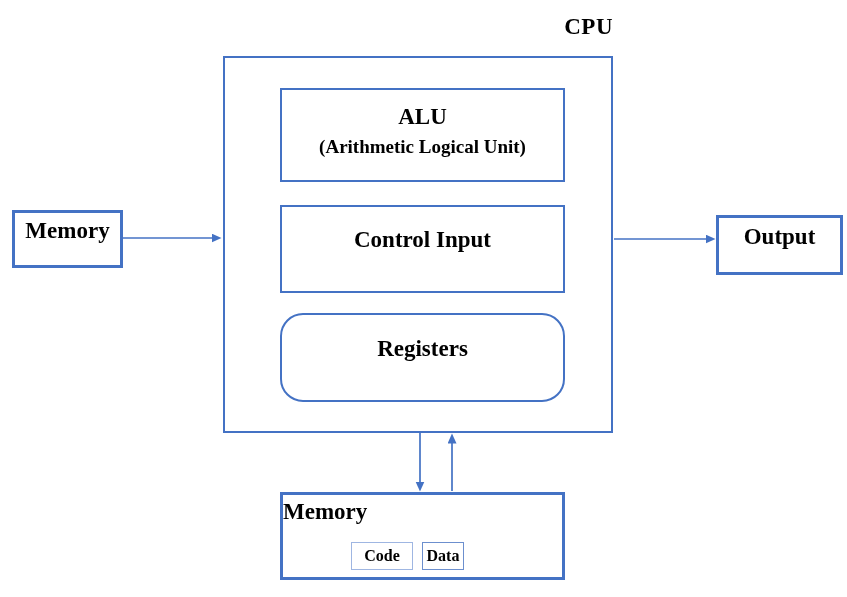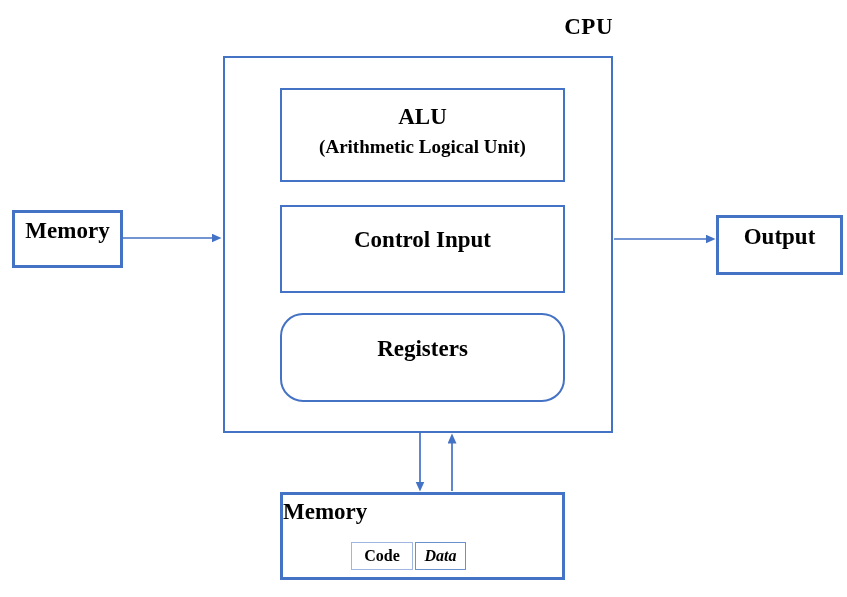--- a/index.html
+++ b/index.html
@@ -61,21 +61,21 @@
     text-align: left; font-weight: bold; font-size: 23px;
   }
   .segment {
     position: absolute;
     top: 47px; height: 28px;
     background: var(--background);
     display: flex; align-items: center; justify-content: center;
     font-weight: bold; font-size: 16px;
   }
   .code-box { left: 68px;  width: 62px; border: 1px solid var(--code-border); }
-  .data-box { left: 132px; width: 51px; border: 1px solid var(--data-border); font-style: italic; }
+  .data-box { left: 139px; width: 42px; border: 1px solid var(--data-border); }
   .arrows {
     position: absolute; left: 0; top: 0;
     width: 847px; height: 597px;
     pointer-events: none;
   }
   .arrows line { stroke: var(--arrow); stroke-width: 1.7px; }
   .arrowhead { fill: var(--arrow); }
 </style>
 </head>
 <body>

